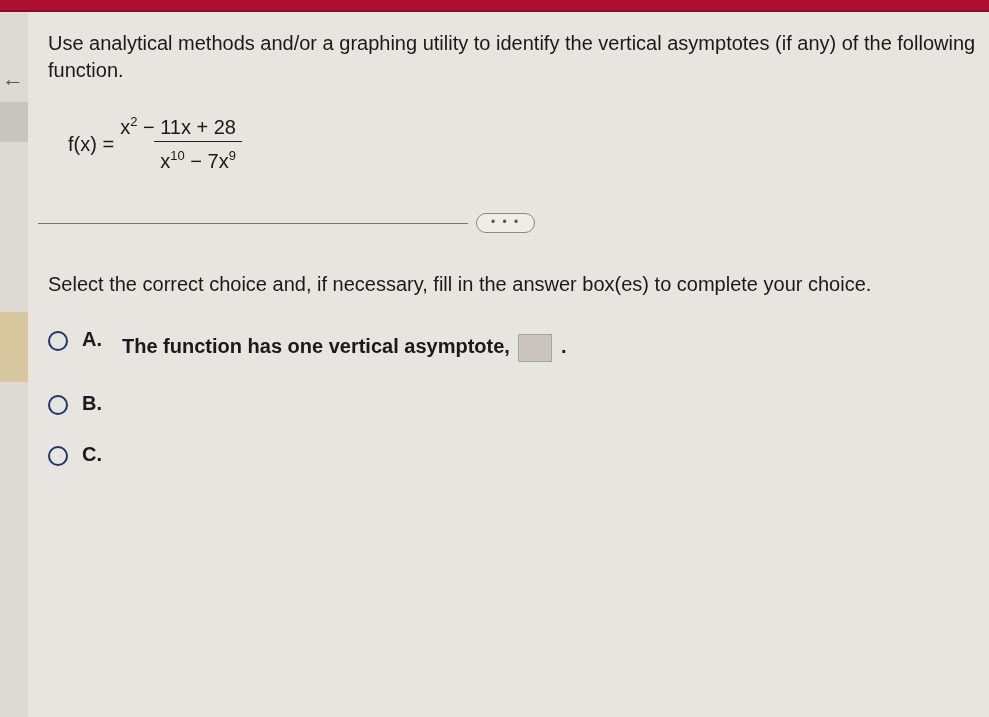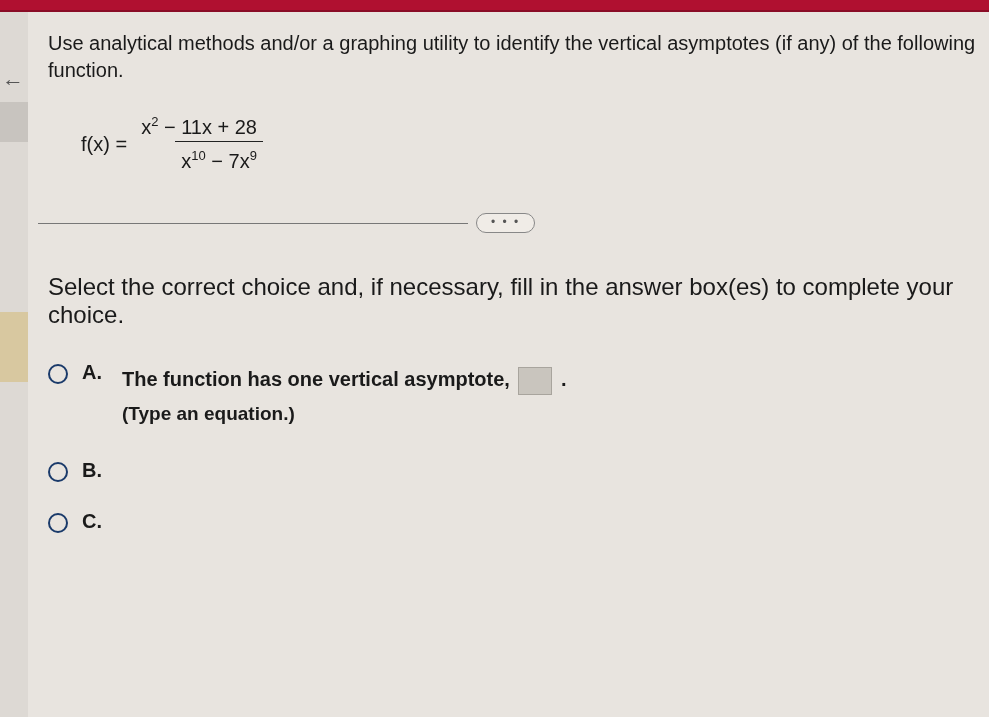--- a/index.html
+++ b/index.html
@@ -55,26 +55,26 @@
       top: 30px;
       right: 6px;
       color: #1a1a1a;
     }
     .prompt {
       font-size: 20px;
       line-height: 1.35;
       margin-bottom: 32px;
     }
     .formula {
-      margin-left: 33px;
+      margin-left: 20px;
       font-size: 20px;
       margin-bottom: 40px;
       display: flex;
       align-items: center;
-      gap: 8px;
+      gap: 0;
     }
     .fx { white-space: nowrap; }
     .frac {
       display: inline-flex;
       flex-direction: column;
       align-items: flex-end;
       vertical-align: middle;
     }
     .frac .num { padding: 0 6px 2px; }
     .frac .den { border-top: 1.5px solid #222; padding: 8px 6px 0; }
@@ -94,21 +94,21 @@
       border: 1px solid #888;
       border-radius: 12px;
       padding: 1px 14px 3px;
       margin-left: 8px;
       font-size: 12px;
       color: #555;
       letter-spacing: 2px;
       background: #f0ece7;
     }
     .instruction {
-      font-size: 24px;
+      font-size: 20px;
       margin-bottom: 32px;
     }
     .choice-row {
       display: flex;
       align-items: flex-start;
       gap: 14px;
       margin-bottom: 28px;
       font-size: 20px;
     }
     .radio {
@@ -173,21 +173,20 @@
     <div class="ellipsis-pill">• • •</div>
   </div>
 
   <div class="instruction">Select the correct choice and, if necessary, fill in the answer box(es) to complete your choice.</div>
 
   <div class="choice-row">
     <div class="radio"></div>
     <div class="choice-label">A.</div>
     <div class="choice-body">
       <span>The function has one vertical asymptote, </span><span class="blank"></span><span> .</span>
-      <span class="hint">(Type an equation.)</span>
     </div>
   </div>
 
   <div class="choice-row">
     <div class="radio"></div>
     <div class="choice-label">B.</div>
   </div>
 
   <div class="choice-row">
     <div class="radio"></div>

